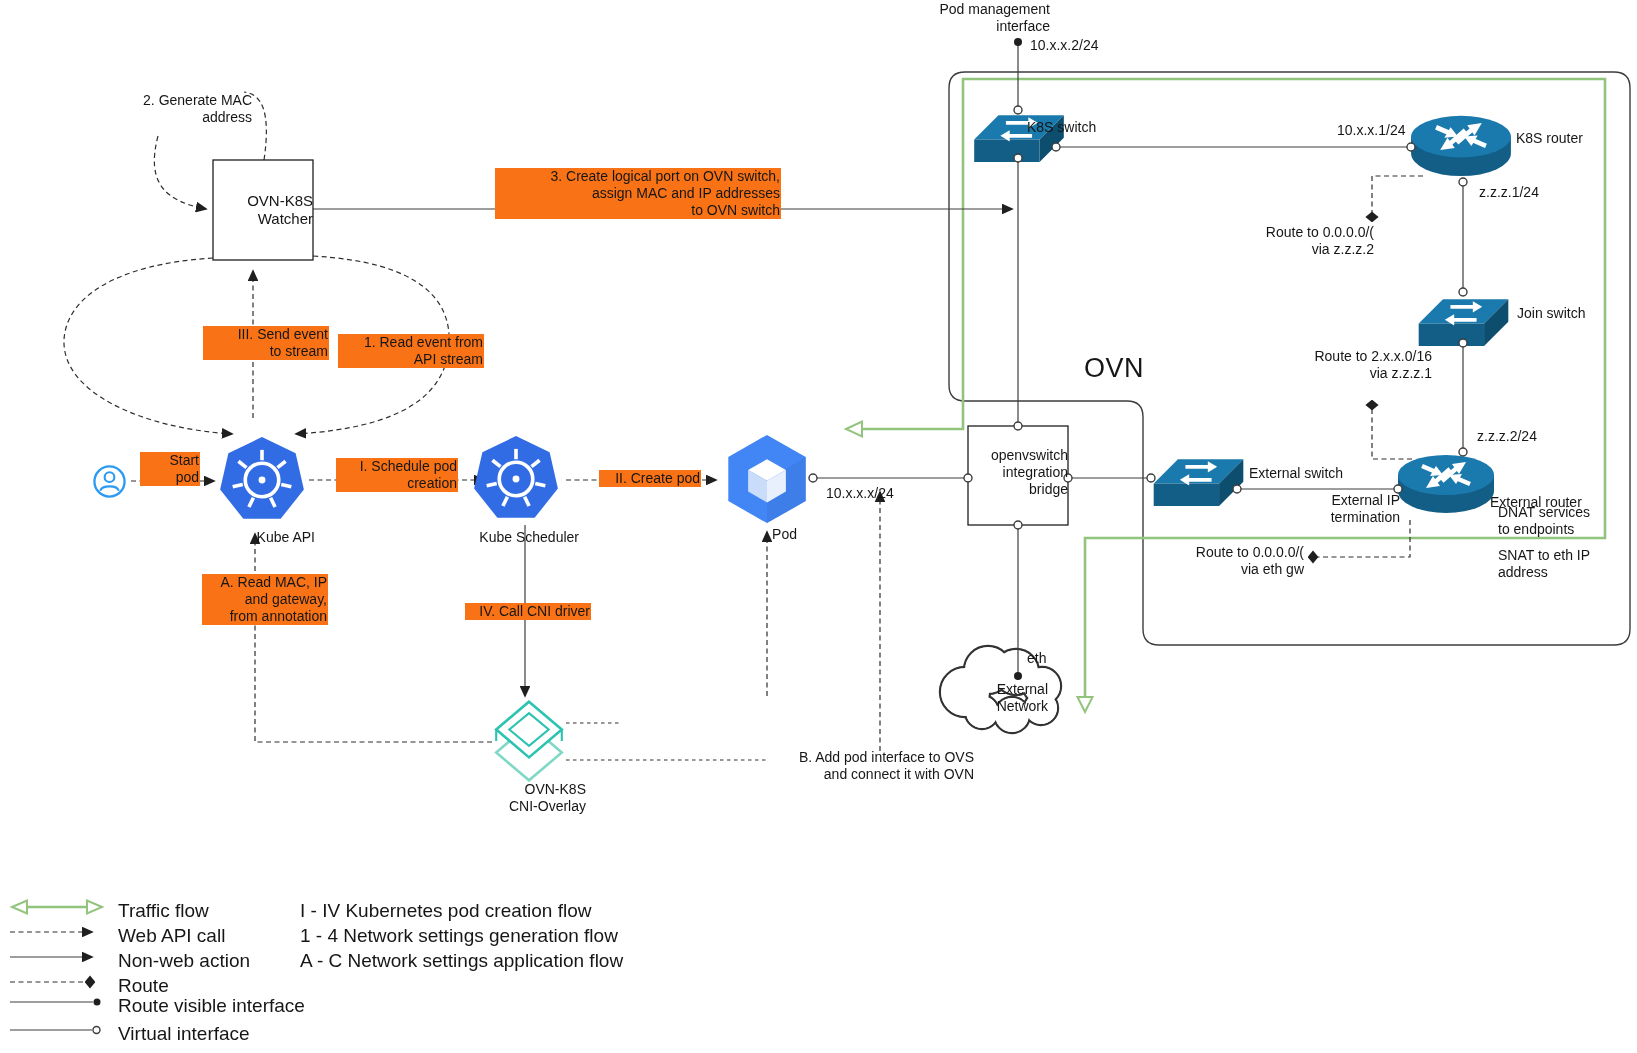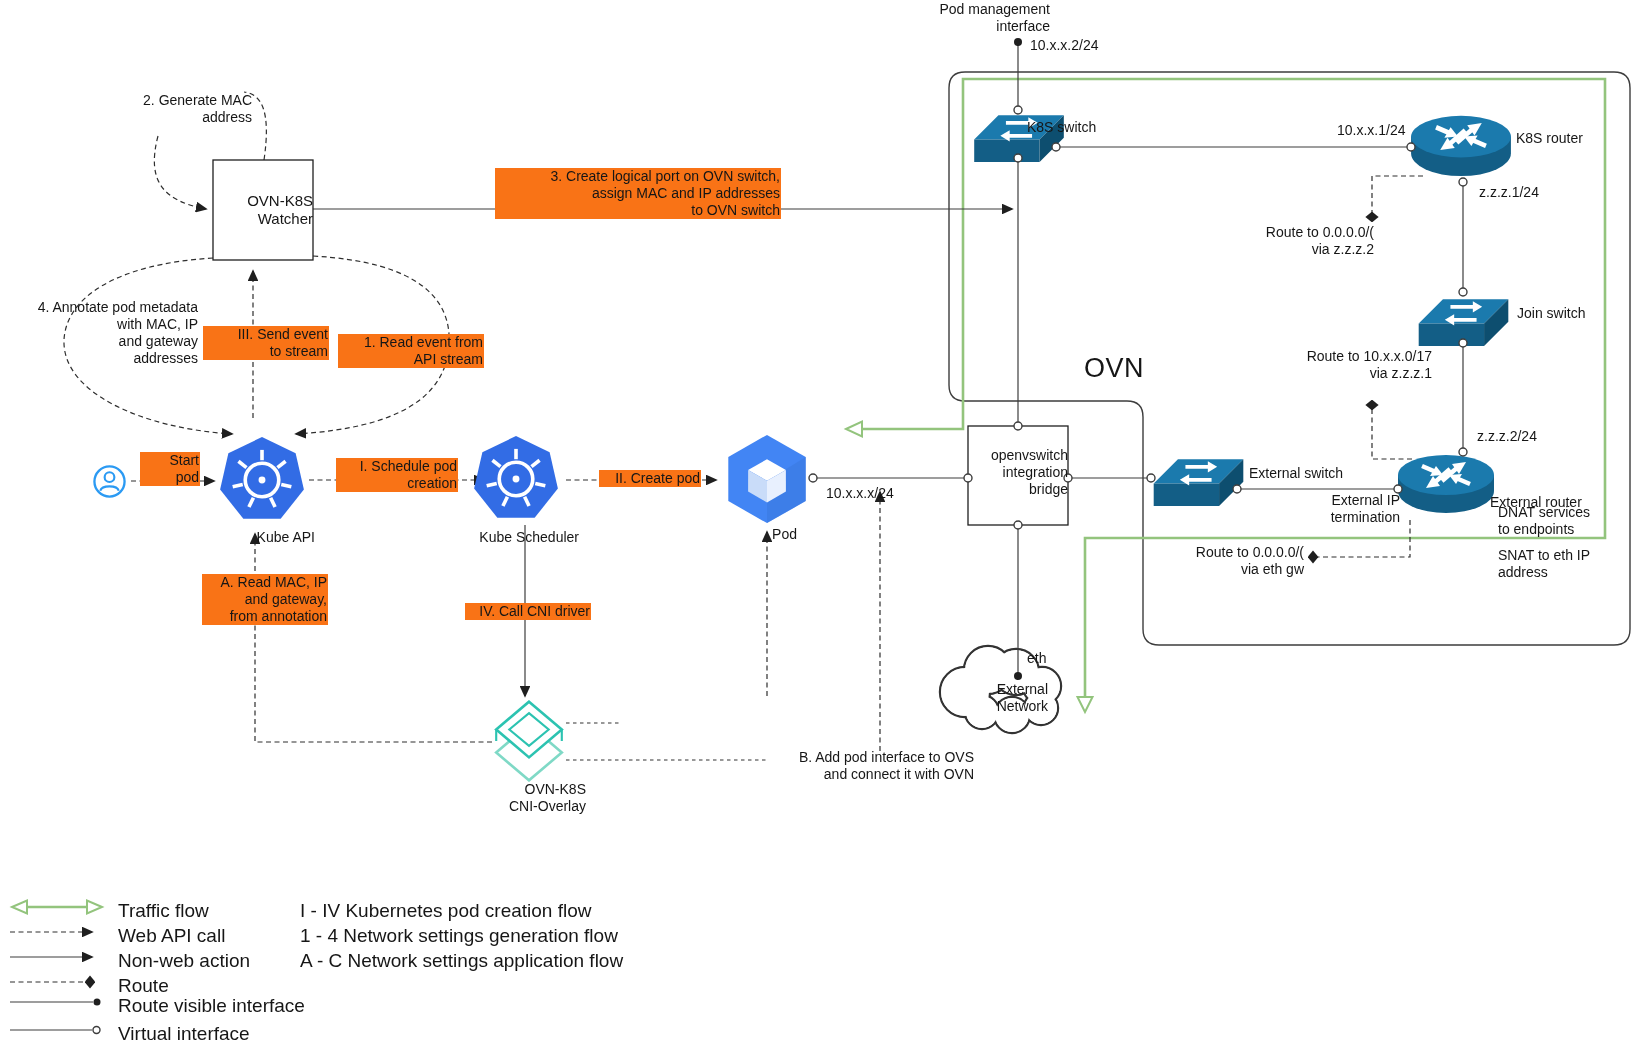--- a/index.html
+++ b/index.html
@@ -214,21 +214,21 @@
 <div class="lbl c" style="left:920px;top:1px;width:130px">Pod management
 interface</div>
 <div class="lbl" style="left:1030px;top:37px">10.x.x.2/24</div>
 <div class="lbl" style="left:1027px;top:119px">K8S switch</div>
 <div class="lbl" style="left:1337px;top:122px">10.x.x.1/24</div>
 <div class="lbl" style="left:1516px;top:130px">K8S router</div>
 <div class="lbl" style="left:1479px;top:184px">z.z.z.1/24</div>
 <div class="lbl c" style="left:1252px;top:224px;width:122px">Route to 0.0.0.0/(
 via z.z.z.2</div>
 <div class="lbl" style="left:1517px;top:305px">Join switch</div>
-<div class="lbl c" style="left:1288px;top:348px;width:144px">Route to 10.x.x.0/17
+<div class="lbl c" style="left:1288px;top:348px;width:144px">Route to 2.x.x.0/16
 via z.z.z.1</div>
 <div class="lbl" style="left:1477px;top:428px">z.z.z.2/24</div>
 <div class="lbl" style="left:1249px;top:465px">External switch</div>
 <div class="lbl c" style="left:1308px;top:492px;width:92px">External IP
 termination</div>
 <div class="lbl" style="left:1490px;top:494px">External router</div>
 <div class="lbl" style="left:1498px;top:504px">DNAT services
 to endpoints</div>
 <div class="lbl" style="left:1498px;top:547px">SNAT to eth IP
 address</div>
@@ -247,24 +247,20 @@
 <div class="lbl c" style="left:455px;top:529px;width:124px">Kube Scheduler</div>
 <div class="lbl c bg" style="left:140px;top:452px;width:58px">Start
 pod</div>
 <div class="lbl c bg" style="left:336px;top:458px;width:120px">I. Schedule pod
 creation</div>
 <div class="lbl c bg" style="left:599px;top:470px;width:100px">II. Create pod</div>
 <div class="lbl c" style="left:213px;top:192px;width:100px;font-size:15px">OVN-K8S
 Watcher</div>
 <div class="lbl c" style="left:108px;top:92px;width:144px">2. Generate MAC
 address</div>
-<div class="lbl c" style="left:6px;top:299px;width:192px">4. Annotate pod metadata
-with MAC, IP
-and gateway
-addresses</div>
 <div class="lbl c bg" style="left:203px;top:326px;width:124px">III. Send event
 to stream</div>
 <div class="lbl c bg" style="left:338px;top:334px;width:144px">1. Read event from
 API stream</div>
 <div class="lbl c bg" style="left:495px;top:168px;width:284px">3. Create logical port on OVN switch,
 assign MAC and IP addresses
 to OVN switch</div>
 <div class="lbl c bg" style="left:202px;top:574px;width:124px">A. Read MAC, IP
 and gateway,
 from annotation</div>

